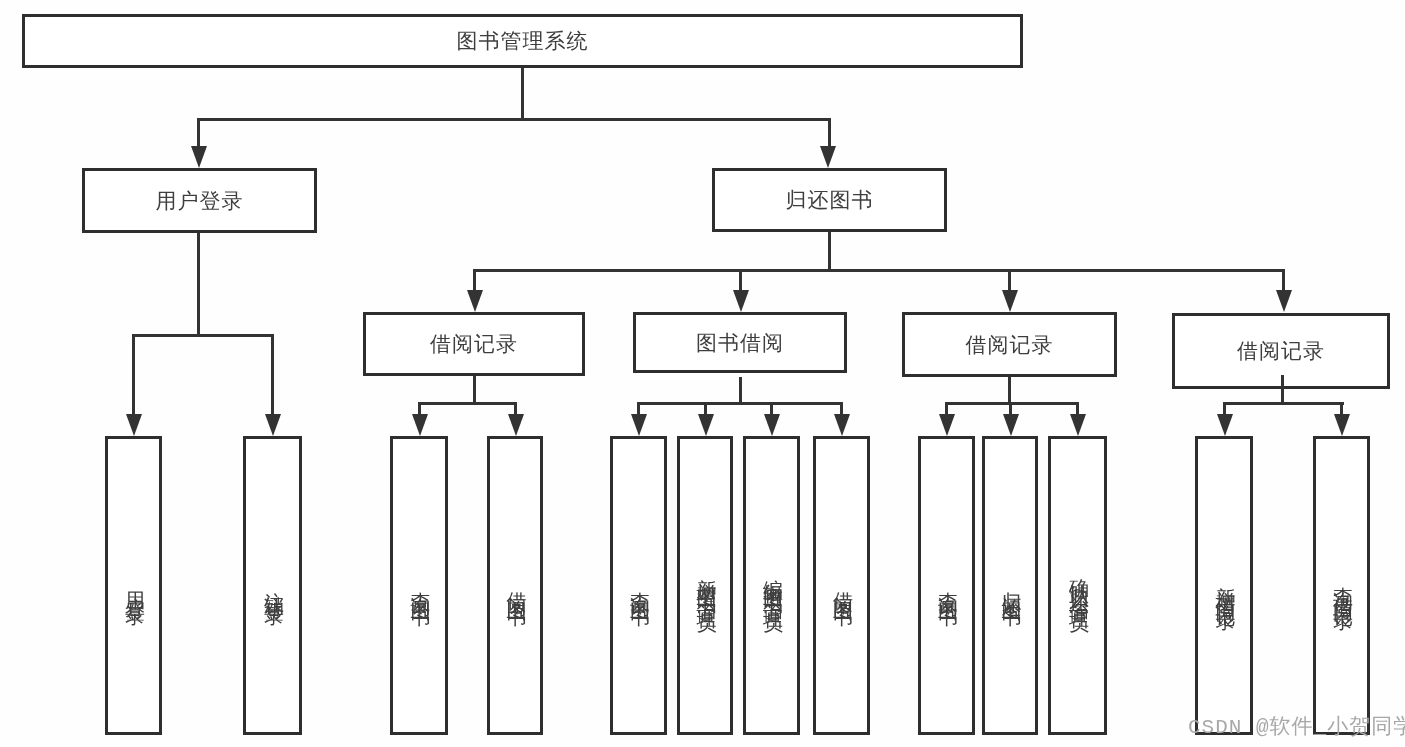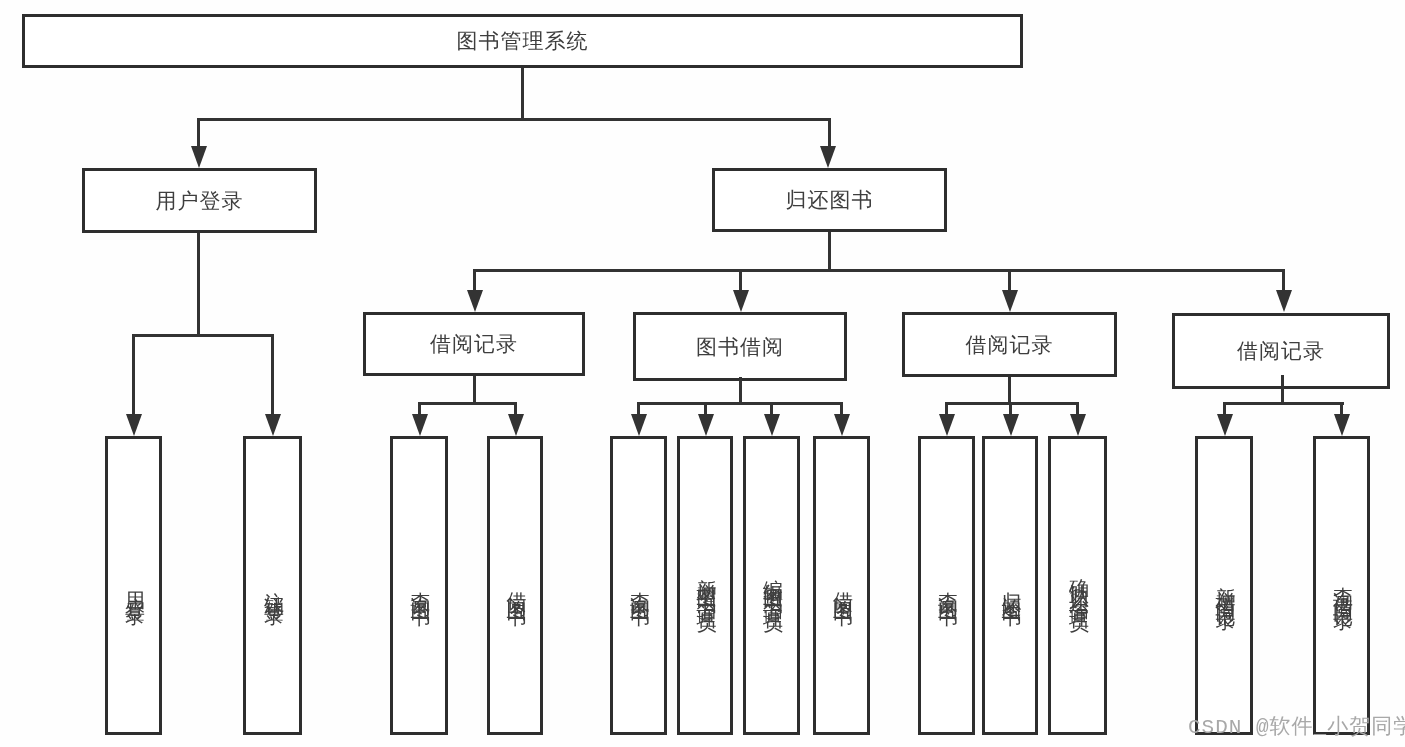--- a/index.html
+++ b/index.html
@@ -64,21 +64,21 @@
   <div class="line" style="left:739px;top:269px;width:3px;height:23px"></div>
   <div class="arrow" style="left:733px;top:290px"></div>
   <div class="line" style="left:1008px;top:269px;width:3px;height:23px"></div>
   <div class="arrow" style="left:1002px;top:290px"></div>
   <div class="line" style="left:1282px;top:269px;width:3px;height:23px"></div>
   <div class="arrow" style="left:1276px;top:290px"></div>
 
   <div class="box" style="left:363px;top:312px;width:222px;height:64px">
     <span class="hlabel">借阅记录</span>
   </div>
-  <div class="box" style="left:633px;top:312px;width:214px;height:69px">
+  <div class="box" style="left:633px;top:312px;width:214px;height:61px">
     <span class="hlabel">图书借阅</span>
   </div>
   <div class="box" style="left:902px;top:312px;width:215px;height:65px">
     <span class="hlabel">借阅记录</span>
   </div>
   <div class="box" style="left:1172px;top:313px;width:218px;height:76px">
     <span class="hlabel">借阅记录</span>
   </div>
 
   <div class="line" style="left:473px;top:376px;width:3px;height:29px"></div>

